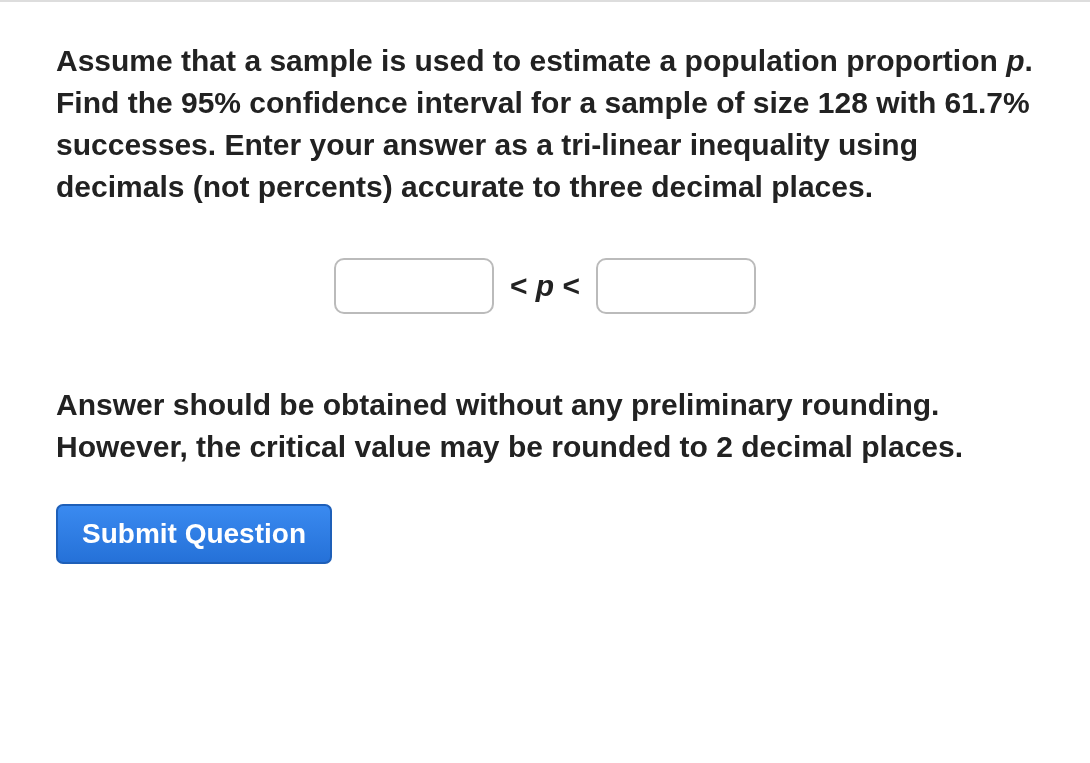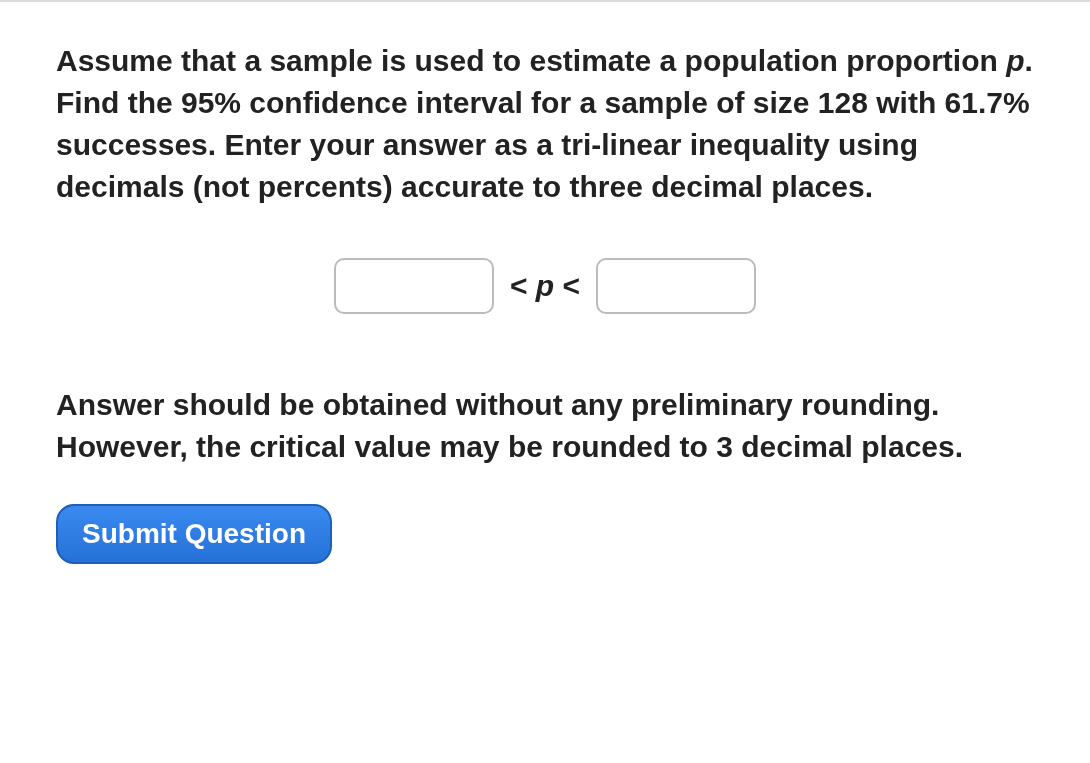--- a/index.html
+++ b/index.html
@@ -57,21 +57,21 @@
       font-size: 30px;
       line-height: 1.4;
       color: #222222;
       margin-bottom: 36px;
     }
     .submit-button {
       background: #2b7de9;
       background: linear-gradient(to bottom, #3a8af0, #2571d8);
       color: #ffffff;
       border: 2px solid #1e5fb8;
-      border-radius: 18px;
+      border-radius: 7px;
       font-size: 28px;
       padding: 12px 24px;
       font-family: inherit;
       cursor: pointer;
     }
   </style>
 </head>
 <body>
 
 <div class="container">
@@ -79,17 +79,17 @@
   <p class="question-text">
     <span>Assume that a sample is used to estimate a population proportion </span><span class="italic">p</span><span>. Find the 95% confidence interval for a sample of size 128 with 61.7% successes. Enter your answer as a tri-linear inequality using decimals (not percents) accurate to three decimal places.</span>
   </p>
 
   <div class="input-row">
     <input type="text" class="answer-input" value="" style="">
     <span class="inequality-middle"><span>&lt; </span><span class="italic">p</span><span> &lt;</span></span>
     <input type="text" class="answer-input" value="" style="">
   </div>
 
-  <p class="note-text">Answer should be obtained without any preliminary rounding. However, the critical value may be rounded to 3 decimal places.</p>
+  <p class="note-text">Answer should be obtained without any preliminary rounding. However, the critical value may be rounded to 2 decimal places.</p>
 
   <button class="submit-button">Submit Question</button>
 
 </div>
 
 </body></html>

